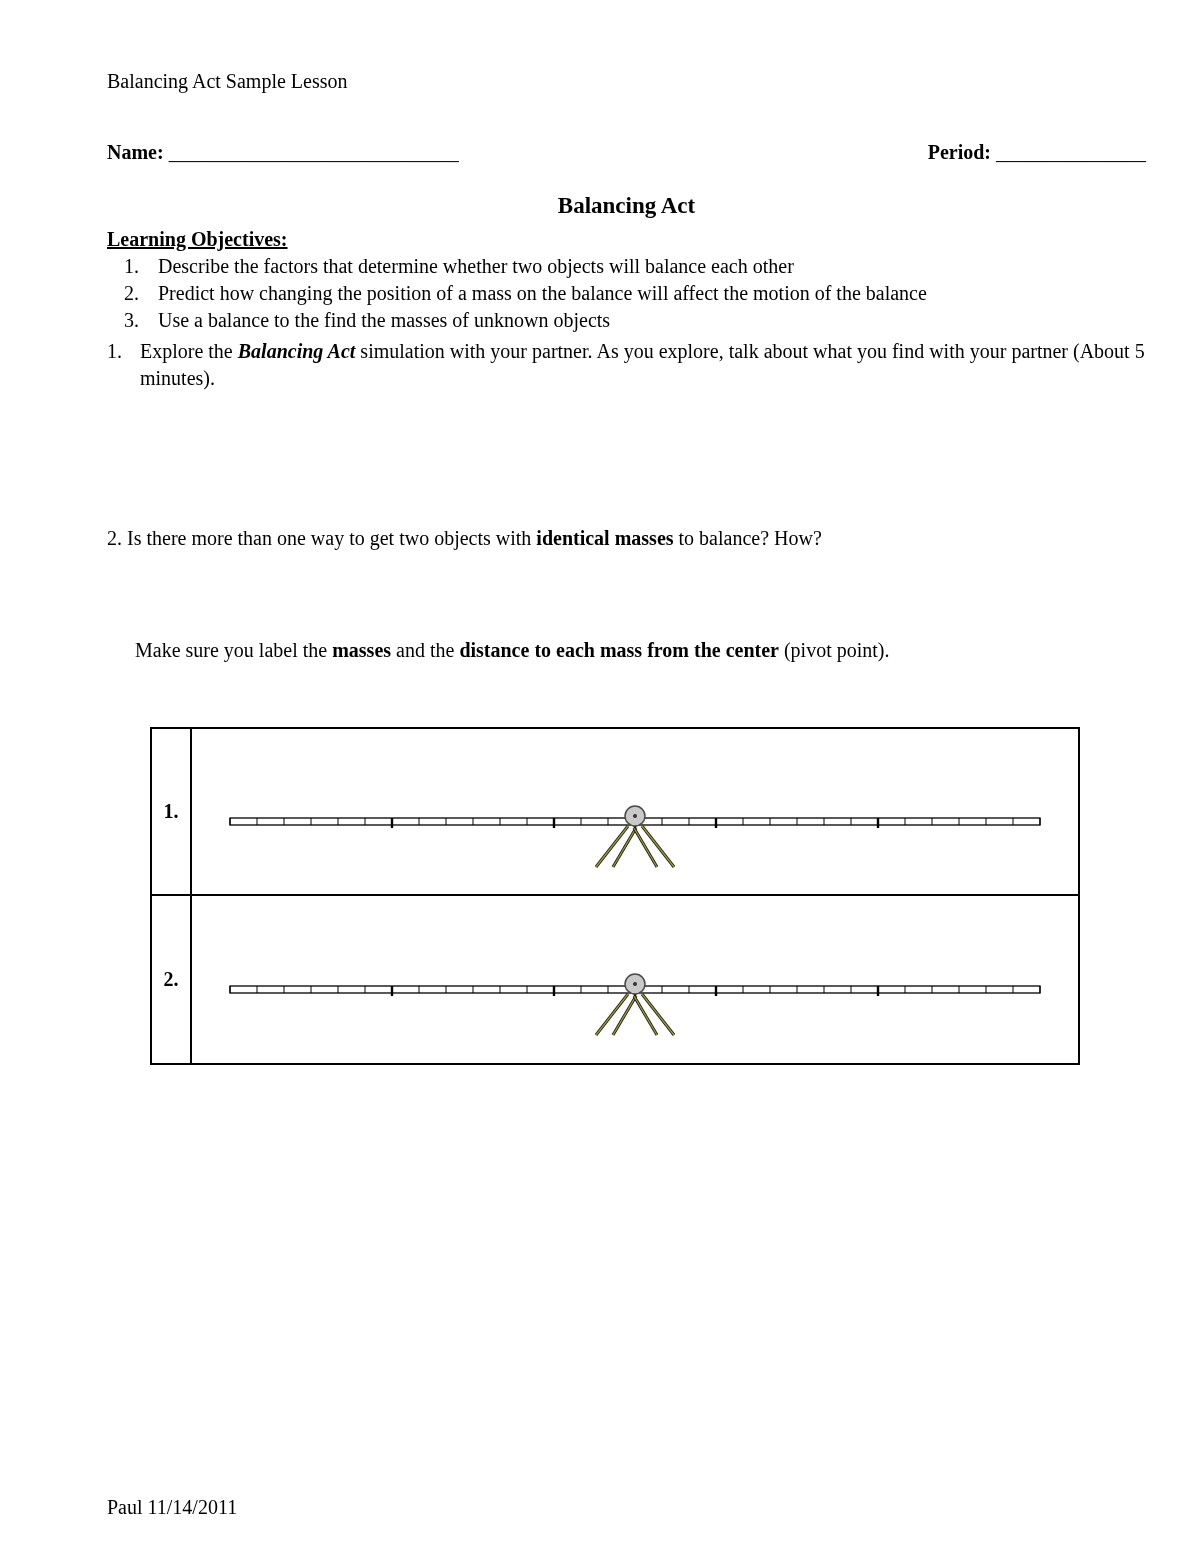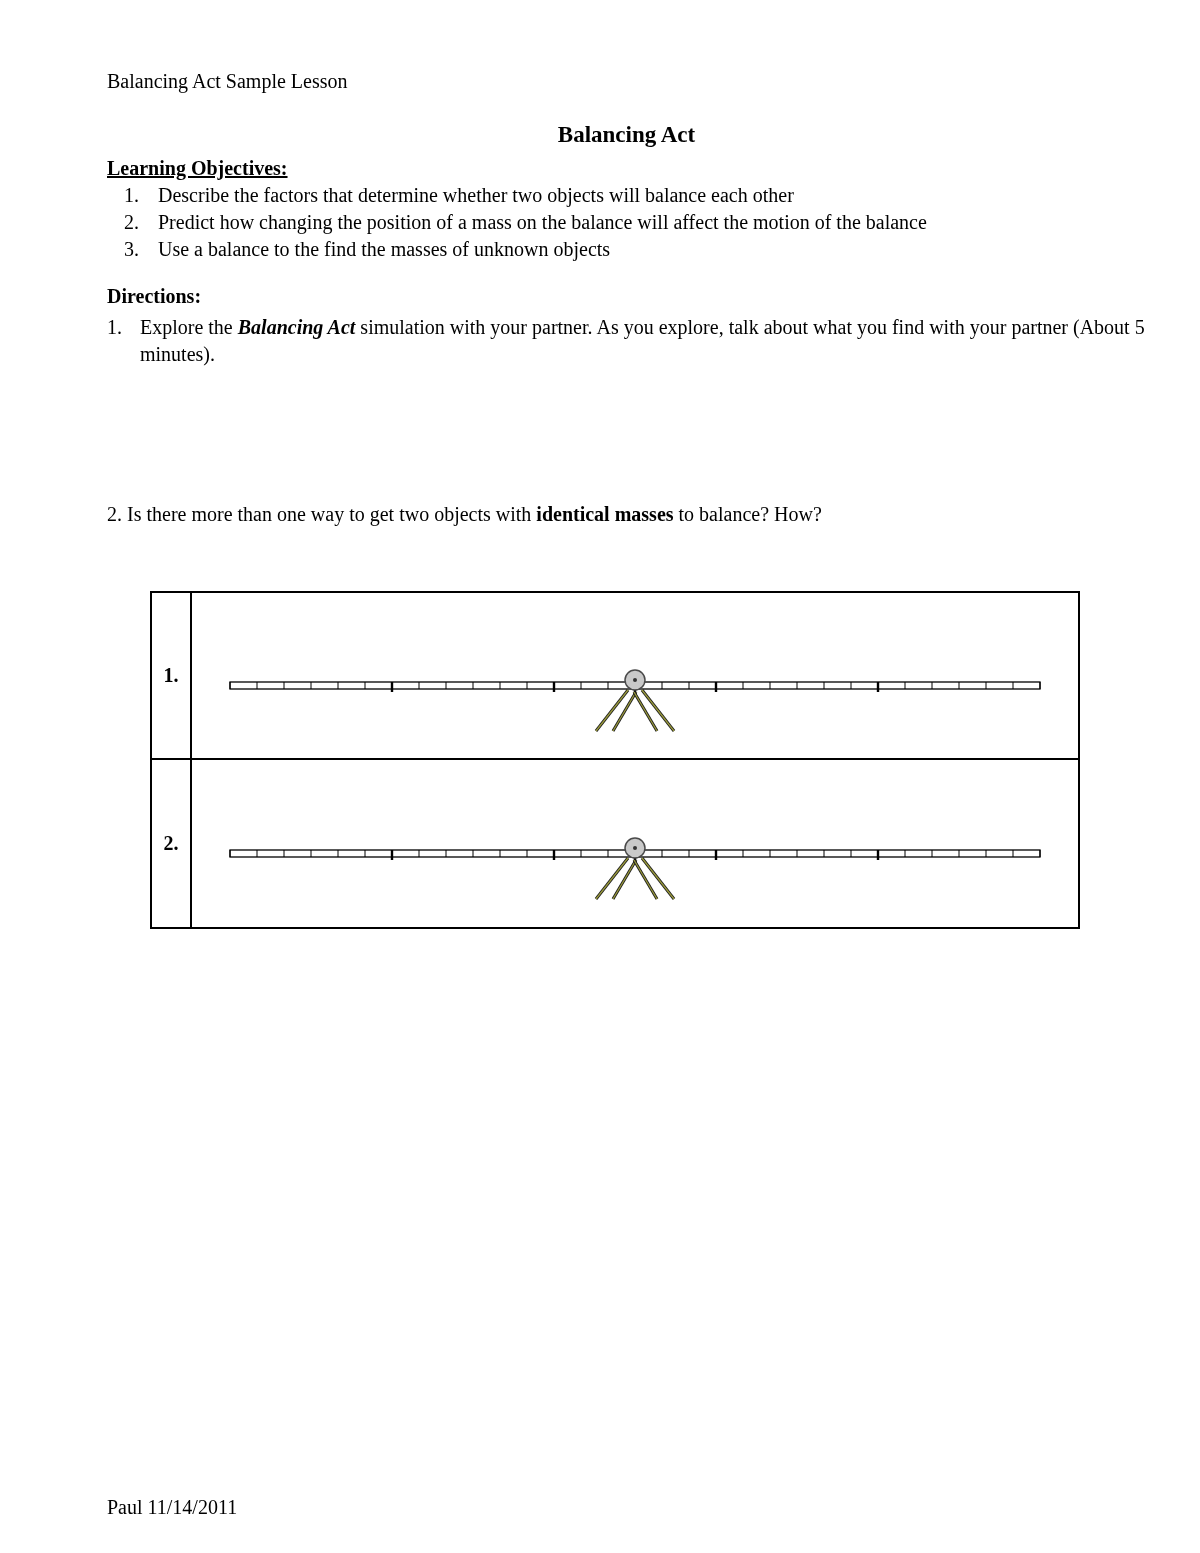--- a/index.html
+++ b/index.html
@@ -37,50 +37,60 @@
   .row-content svg { display:block; margin-top:14px; }
   .footer { position:absolute; left:107px; bottom:32px;margin-top:14px; }
 </style>
 </head>
 <body>
 
 <div class="page">
 
   <div class="doc-header">Balancing Act Sample Lesson</div>
 
+  <div class="name-row">
+    <div>
+      <b>Name:</b>
+      <span class="blank">_____________________________</span>
+    </div>
+    <div>
+      <b>Period:</b>
+      <span class="blank">_______________</span>
+    </div>
+  </div>
 
   <div class="title">Balancing Act</div>
 
   <div class="objectives">
     <div class="sec-heading">Learning Objectives:</div>
     <div class="num-item">
       <span class="num">1.</span>
       <span class="txt">Describe the factors that determine whether two objects will balance each other</span>
     </div>
     <div class="num-item">
       <span class="num">2.</span>
       <span class="txt">Predict how changing the position of a mass on the balance will affect the motion of the balance</span>
     </div>
     <div class="num-item">
       <span class="num">3.</span>
       <span class="txt">Use a balance to the find the masses of unknown objects</span>
     </div>
   </div>
 
   <div>
-    <div class="dir-heading">Directions:</div>
     <div class="dir-item">
       <span class="num">1.</span>
       <span class="txt"><span>Explore the </span><span class="emph">Balancing Act</span><span> simulation with your partner. As you explore, talk about what you find with your partner (About 5 minutes).</span></span>
     </div>
   </div>
 
   <p class="q2"><span>2. Is there more than one way to get two objects with </span><b>identical masses</b><span> to balance? How?</span></p>
 
 
+  <p class="note"><span>Make sure you label the </span><b>masses</b><span> and the </span><b>distance to each mass from the center</b><span> (pivot point).</span></p>
 
   <div class="draw-table">
     <div class="draw-row">
       <div class="row-label-cell">1.</div>
       <div class="row-content">
         <svg width="880" height="106" viewBox="0 0 880 106">
             <rect x="35" y="52" width="810" height="7" fill="#fff" stroke="#000" stroke-width="1.3"></rect>
             <line x1="35" y1="52" x2="35" y2="59" stroke="#000" stroke-width="1"></line>
             <line x1="62" y1="52" x2="62" y2="59" stroke="#000" stroke-width="1"></line>
             <line x1="89" y1="52" x2="89" y2="59" stroke="#000" stroke-width="1"></line>

